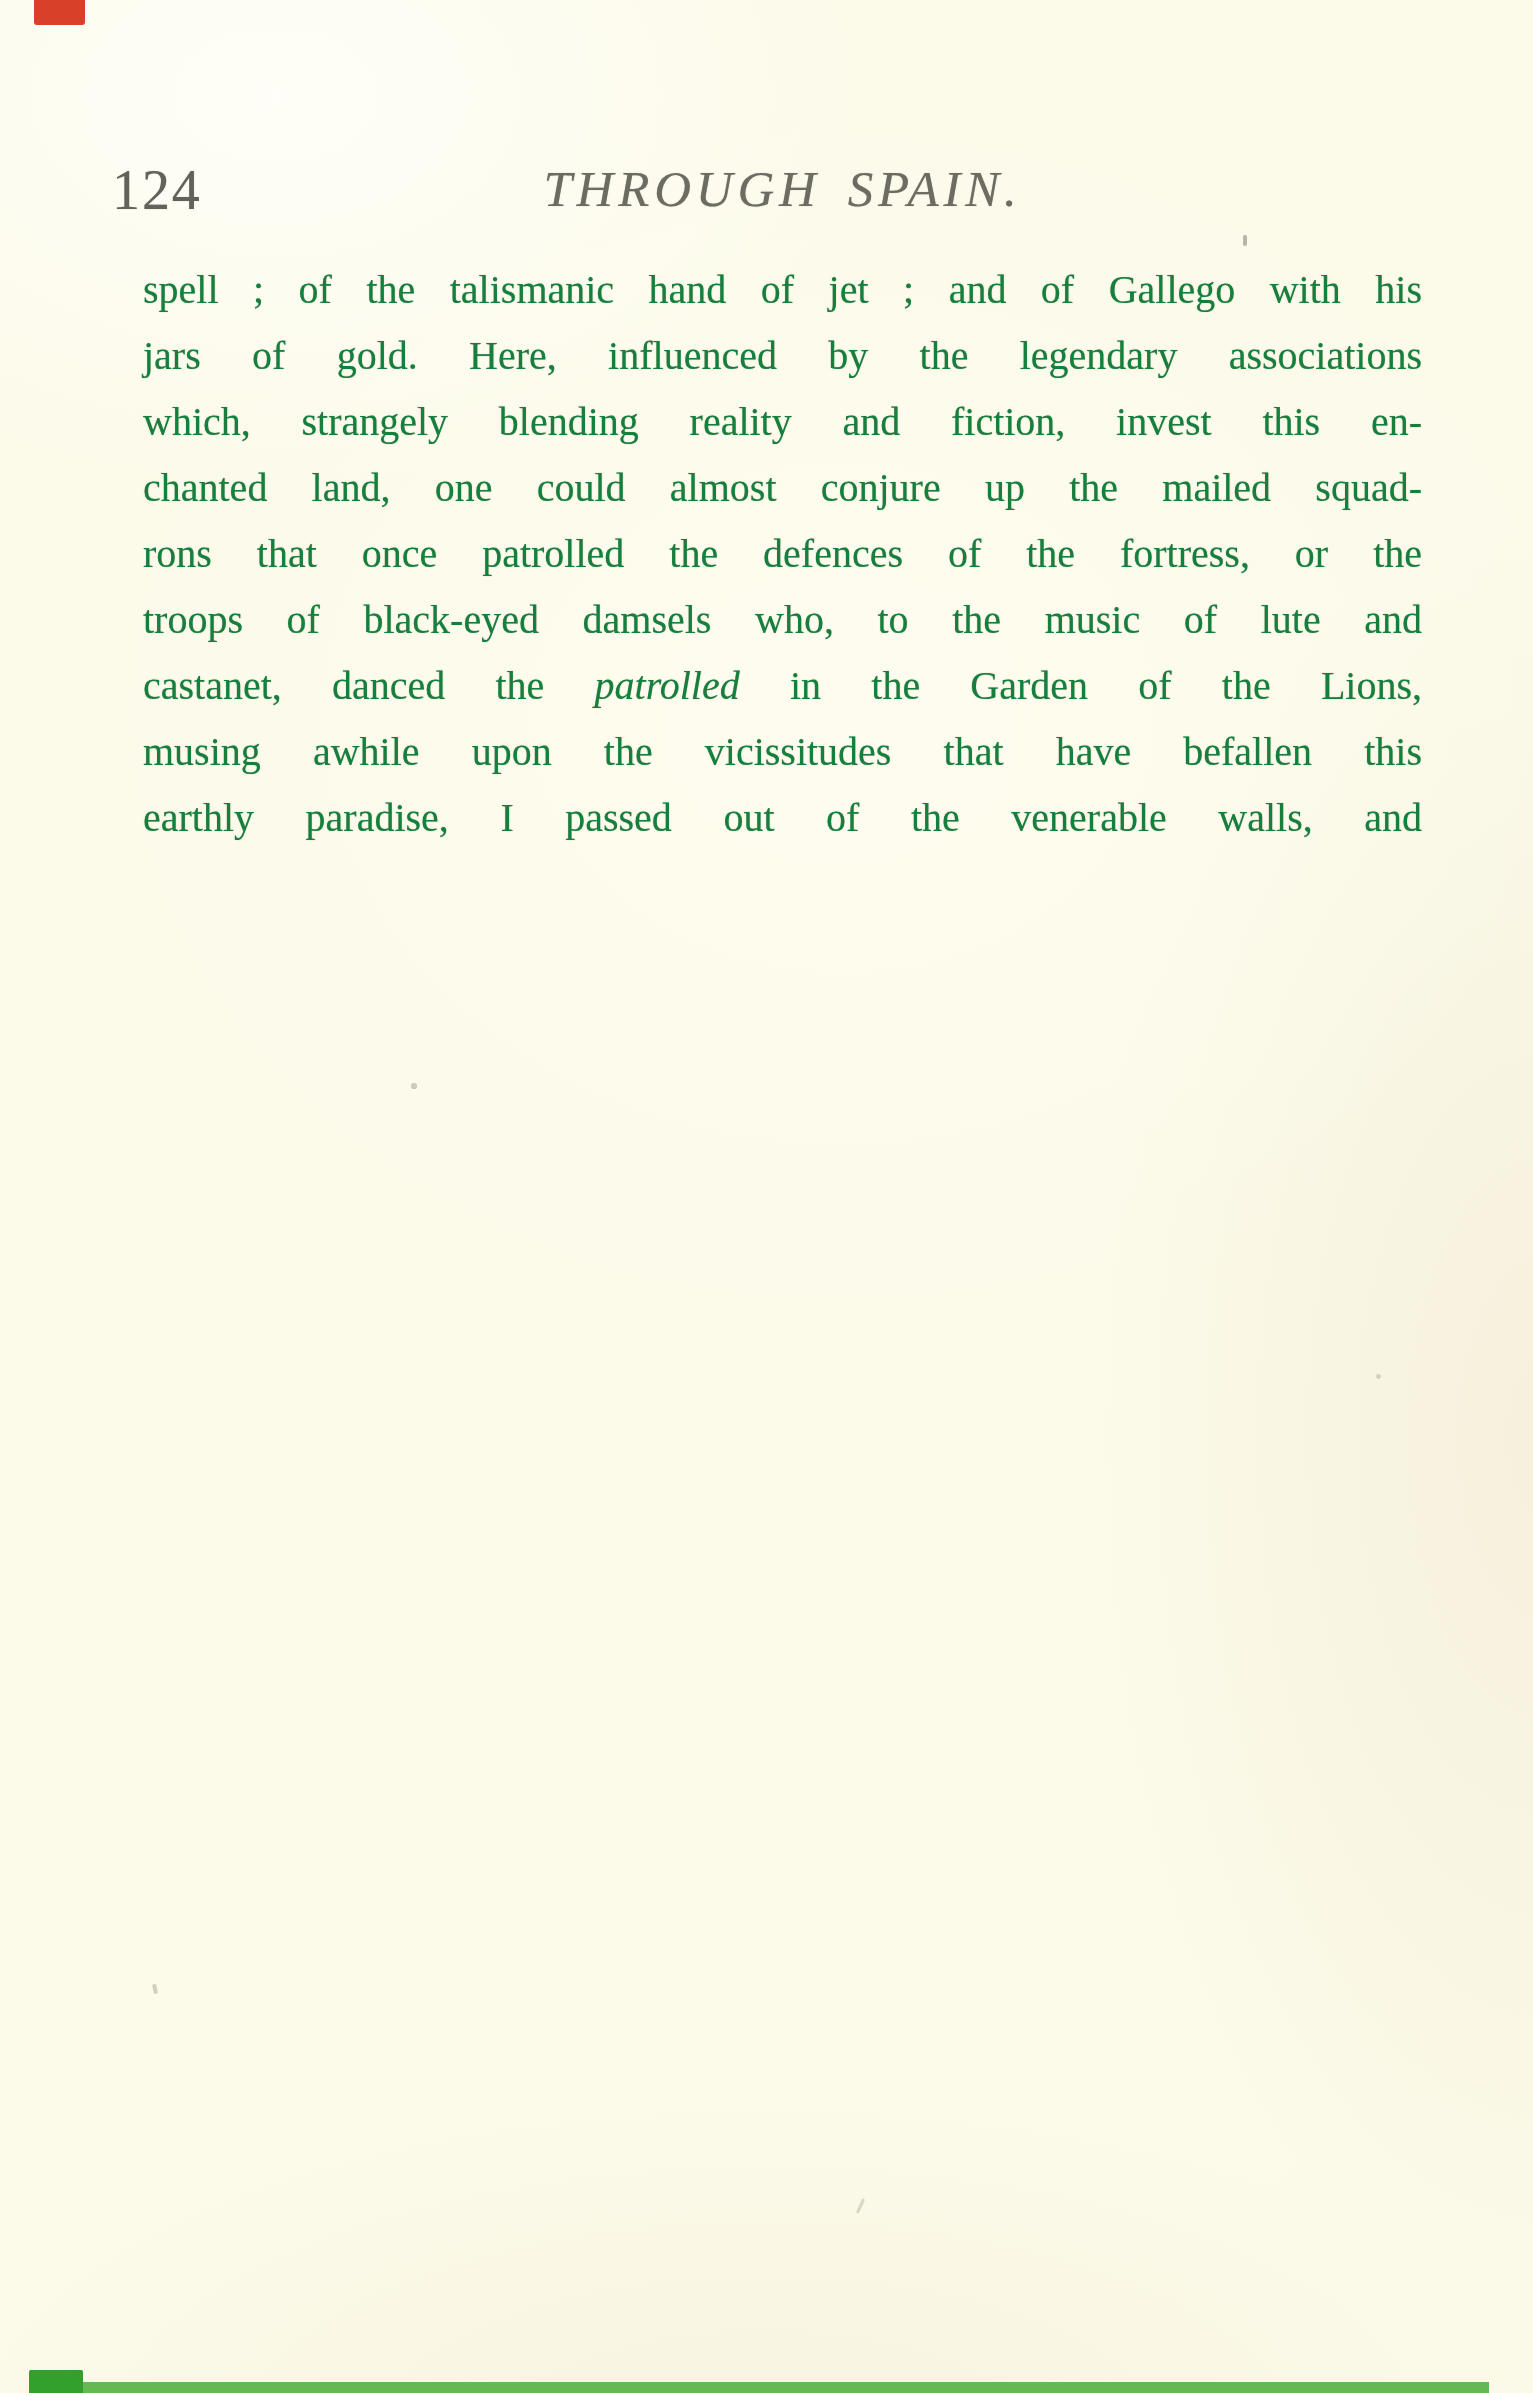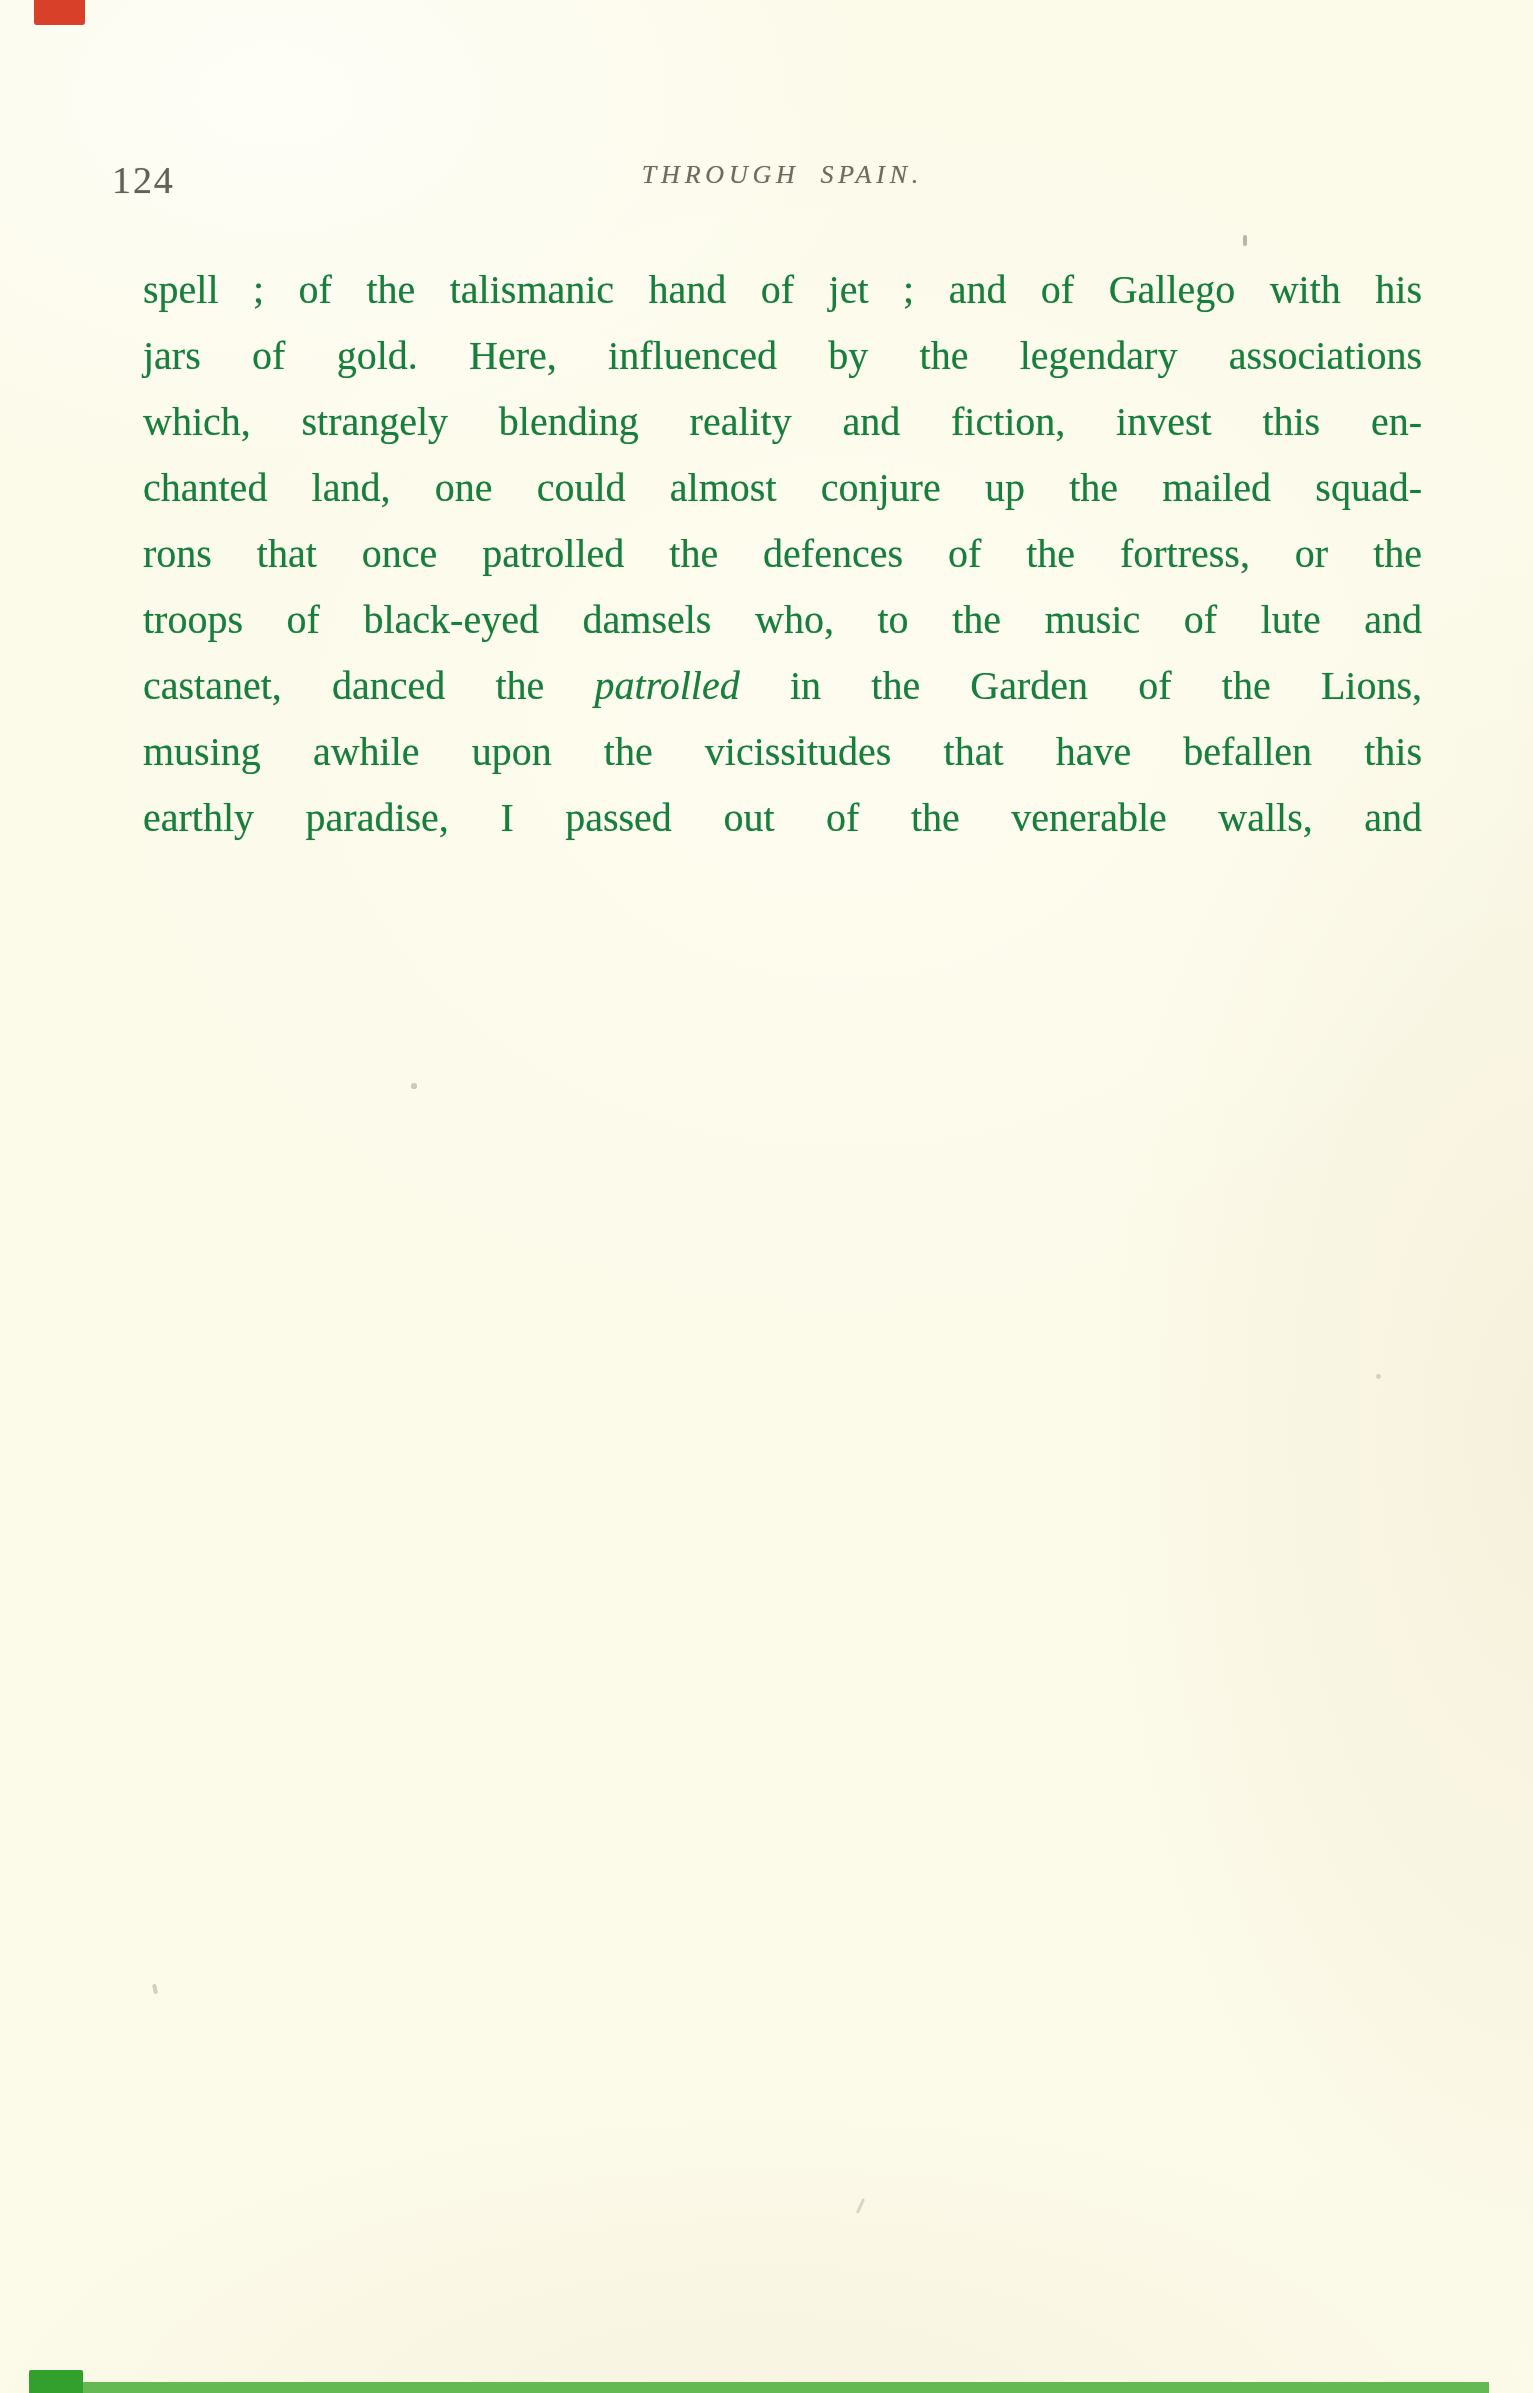--- a/index.html
+++ b/index.html
@@ -24,33 +24,33 @@
   .scan-page {
     position: absolute;
     inset: 0;
   }
 
   
   .page-number {
     position: absolute;
     left: 112px;
     top: 158px;
-    font-size: 38px;
+    font-size: 56px;
     letter-spacing: 1.9px;
     color: #62625a;
     text-shadow: 0 0 1px rgba(98,98,90,0.55);
   }
   .running-title {
     position: absolute;
     left: 143px;
     top: 160px;
     width: 1279px;
     text-align: center;
     font-style: italic;
-    font-size: 26px;
+    font-size: 51px;
     letter-spacing: 4.8px;
     word-spacing: 9.5px;
     color: #6c6c62;
     text-shadow: 0 0 1px rgba(108,108,98,0.5);
   }
 
   
   .paragraph {
     position: absolute;
     left: 143px;

